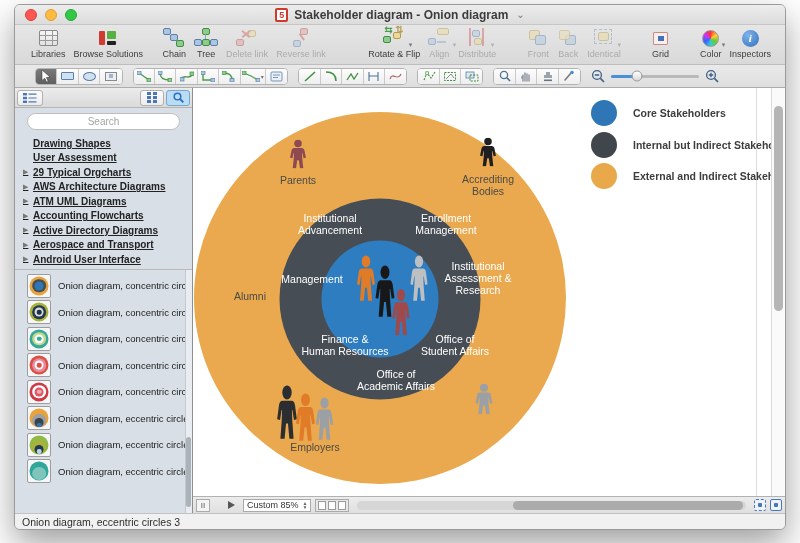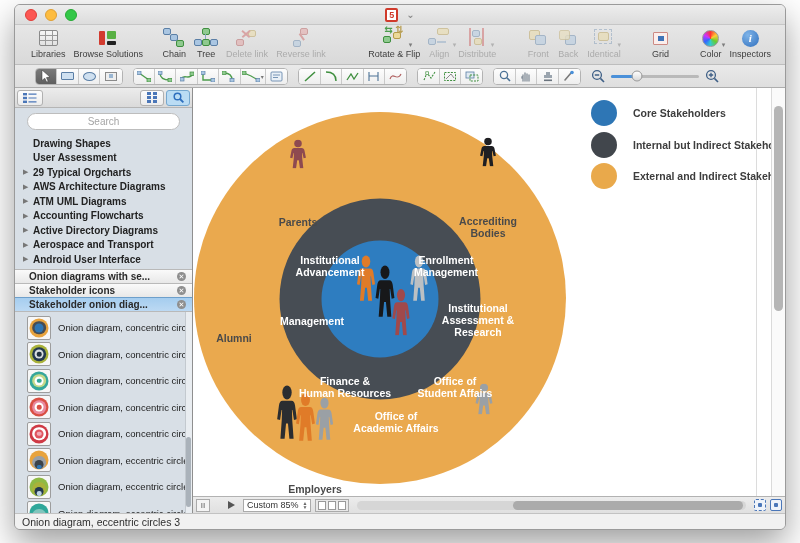--- a/index.html
+++ b/index.html
@@ -73,21 +73,21 @@
   .sb-head{height:20px;background:linear-gradient(#ececec,#dadada);border-bottom:1px solid #b5b5b5;
            display:flex;align-items:center;padding:0 2px;flex:0 0 auto;}
   .sb-btn{height:16px;border:1px solid #b0b0b0;border-radius:3px;background:linear-gradient(#fcfcfc,#ececec);
           display:flex;align-items:center;justify-content:center;}
   .sb-btn.active{background:#badcf4;border-color:#76a8cf;}
   .sb-search-row{padding:3px 12px 4px;flex:0 0 auto;}
   .sb-search{width:100%;height:17px;border:1px solid #bdbdbd;border-radius:9px;background:#fff;
              font-size:10px;color:#9a9a9a;text-align:center;outline:none;}
   .sb-search::placeholder{color:#a5a5a5;}
   .sb-groups{flex:0 0 auto;padding:2px 0;}
-  .sb-group{height:14.5px;display:flex;align-items:center;padding-left:8px;font-size:10px;font-weight:bold;color:#222;}
+  .sb-group{height:14.5px;display:flex;align-items:center;padding-left:8px;font-size:10px;font-weight:bold;color:#222;text-decoration:underline;}
   .sb-group .tri{width:10px;font-size:7px;color:#777;flex:0 0 auto;}
   .sb-tabs{flex:0 0 auto;}
   .sb-tab{height:14px;background:linear-gradient(#fafafa,#e8e8e8);border-top:1px solid #b9b9b9;
           display:flex;align-items:center;padding:0 6px 0 14px;font-size:10px;font-weight:bold;color:#2a2a2a;}
   .sb-tab.active{background:linear-gradient(#a5cdef,#bcd9f3);border-top:1px solid #6d9fcb;}
   .sb-tab .x{margin-left:auto;width:9px;height:9px;border-radius:50%;background:#8e8e8e;color:#fff;
              font-size:7px;line-height:9px;text-align:center;}
   .sb-items{flex:1 1 auto;border-top:1px solid #b9b9b9;overflow:hidden;position:relative;padding-top:3px;}
   .sb-item{height:26.5px;display:flex;align-items:center;padding:0 4px 0 12px;gap:7px;}
   .thumbbox{width:24px;height:24px;background:#f7f7f7;border:1px solid #9d9d9d;border-radius:2px;
@@ -99,21 +99,21 @@
   .sb-vscroll{position:absolute;right:0;top:0;bottom:0;width:7px;background:#e9edf1;border-left:1px solid #c3c9cf;}
   .sb-vthumb{position:absolute;right:1px;top:4px;width:5px;height:70px;background:#aab2ba;border-radius:3px;}
   
   .canvas{flex:1 1 auto;position:relative;background:#fff;min-width:0;display:flex;flex-direction:column;}
   .draw{flex:1 1 auto;position:relative;overflow:hidden;}
   .pageline{position:absolute;top:0;bottom:0;left:563px;width:1px;background:#dcdcdc;}
   .vscroll{position:absolute;right:0;top:0;bottom:0;width:14px;background:#fafafa;border-left:1px solid #dadada;}
   .vthumb{position:absolute;left:2px;width:9px;border-radius:5px;background:#b5b5b5;top:18px;height:205px;}
   .circle{position:absolute;border-radius:50%;transform:translate(-50%,-50%);}
   .dlabel{position:absolute;transform:translate(-50%,-50%);white-space:pre-line;text-align:center;
-          font-size:10.5px;line-height:1.15;font-weight:bold;margin-top:42px;}
+          font-size:10.5px;line-height:1.15;font-weight:normal;}
   .dlabel.outer{color:#4a4a4a;}
   .dlabel.mid{color:#fff;}
   .person{position:absolute;transform:translate(-50%,-50%);}
   .person svg{display:block;width:100%;height:100%;}
   .pgroup{position:absolute;}
   .pgroup .person{transform:none;position:absolute;}
   
   .legend{position:absolute;left:398px;top:12px;}
   .leg-row{display:flex;align-items:center;height:26px;margin-bottom:5.5px;}
   .leg-dot{width:26px;height:26px;border-radius:50%;flex:0 0 auto;}
@@ -144,20 +144,21 @@
   <div class="window">
 
     <div class="titlebar">
       <div class="lights">
         <div class="light red"></div>
         <div class="light yellow"></div>
         <div class="light green"></div>
       </div>
       <div class="title">
         <span class="docbadge">5</span>
+        <span>Stakeholder diagram - Onion diagram</span>
         <span class="chev">⌄</span>
       </div>
     </div>
 
     <div class="toolbar">
       <div class="tb-item">
         <div class="ic">
             <span class="libraries-ic"></span>
           </div>
         <span class="lbl">Libraries</span>
@@ -506,34 +507,20 @@
               <span class="tri">▶</span>
               <span>Active Directory Diagrams</span>
             </div>
           <div class="sb-group">
               <span class="tri">▶</span>
               <span>Aerospace and Transport</span>
             </div>
           <div class="sb-group">
               <span class="tri">▶</span>
               <span>Android User Interface</span>
-            </div>
-        </div>
-        <div class="sb-tabs">
-          <div class="sb-tab">
-              <span>Onion diagrams with se...</span>
-              <span class="x">✕</span>
-            </div>
-          <div class="sb-tab">
-              <span>Stakeholder icons</span>
-              <span class="x">✕</span>
-            </div>
-          <div class="sb-tab active">
-              <span>Stakeholder onion diag...</span>
-              <span class="x">✕</span>
             </div>
         </div>
         <div class="sb-items">
           <div class="sb-item">
             <span class="thumbbox">
                 <span class="thumb">
                   <div class="ring" style="width: 100%; height: 100%; background: rgb(232, 163, 61);"></div>
                   <div class="ring" style="width: 72%; height: 72%; background: rgb(71, 77, 84);"></div>
                   <div class="ring" style="width: 47%; height: 47%; background: rgb(46, 118, 181);"></div>
                 </span>
@@ -689,21 +676,21 @@
           <div class="person" style="left: 226px; top: 190px; width: 21px; height: 46px; color: rgb(188, 192, 195);">
               <svg viewBox="0 0 20 30" preserveAspectRatio="none">
                 <circle cx="10" cy="4.2" r="3.9" fill="currentColor"></circle>
                 <path fill="currentColor" d="M6.2 8.8h7.6c1.6 0 2.6 1 2.9 2.6l1.5 7.6-2.4.5-1.3-5.6h-.4l.3 5.8 1.1 10.1h-3.5l-1.2-8.4h-1.6l-1.2 8.4H4.5l1.1-10.1.3-5.8h-.4l-1.3 5.6-2.4-.5 1.5-7.6c.3-1.6 1.3-2.6 2.9-2.6z"></path>
               </svg>
             </div>
 
           <div class="dlabel outer" style="left:105px;top:92px;">Parents</div>
           <div class="dlabel outer" style="left:295px;top:97px;">Accrediting
 Bodies</div>
-          <div class="dlabel outer" style="left:41px;top:208px;">Alumni</div>
+          <div class="dlabel outer" style="left:57px;top:208px;">Alumni</div>
           <div class="dlabel outer" style="left:122px;top:359px;">Employers</div>
 
           <div class="dlabel mid" style="left:137px;top:136px;">Institutional
 Advancement</div>
           <div class="dlabel mid" style="left:253px;top:136px;">Enrollment
 Management</div>
           <div class="dlabel mid" style="left:119px;top:191px;">Management</div>
           <div class="dlabel mid" style="left:285px;top:190px;">Institutional
 Assessment &amp;
 Research</div>

